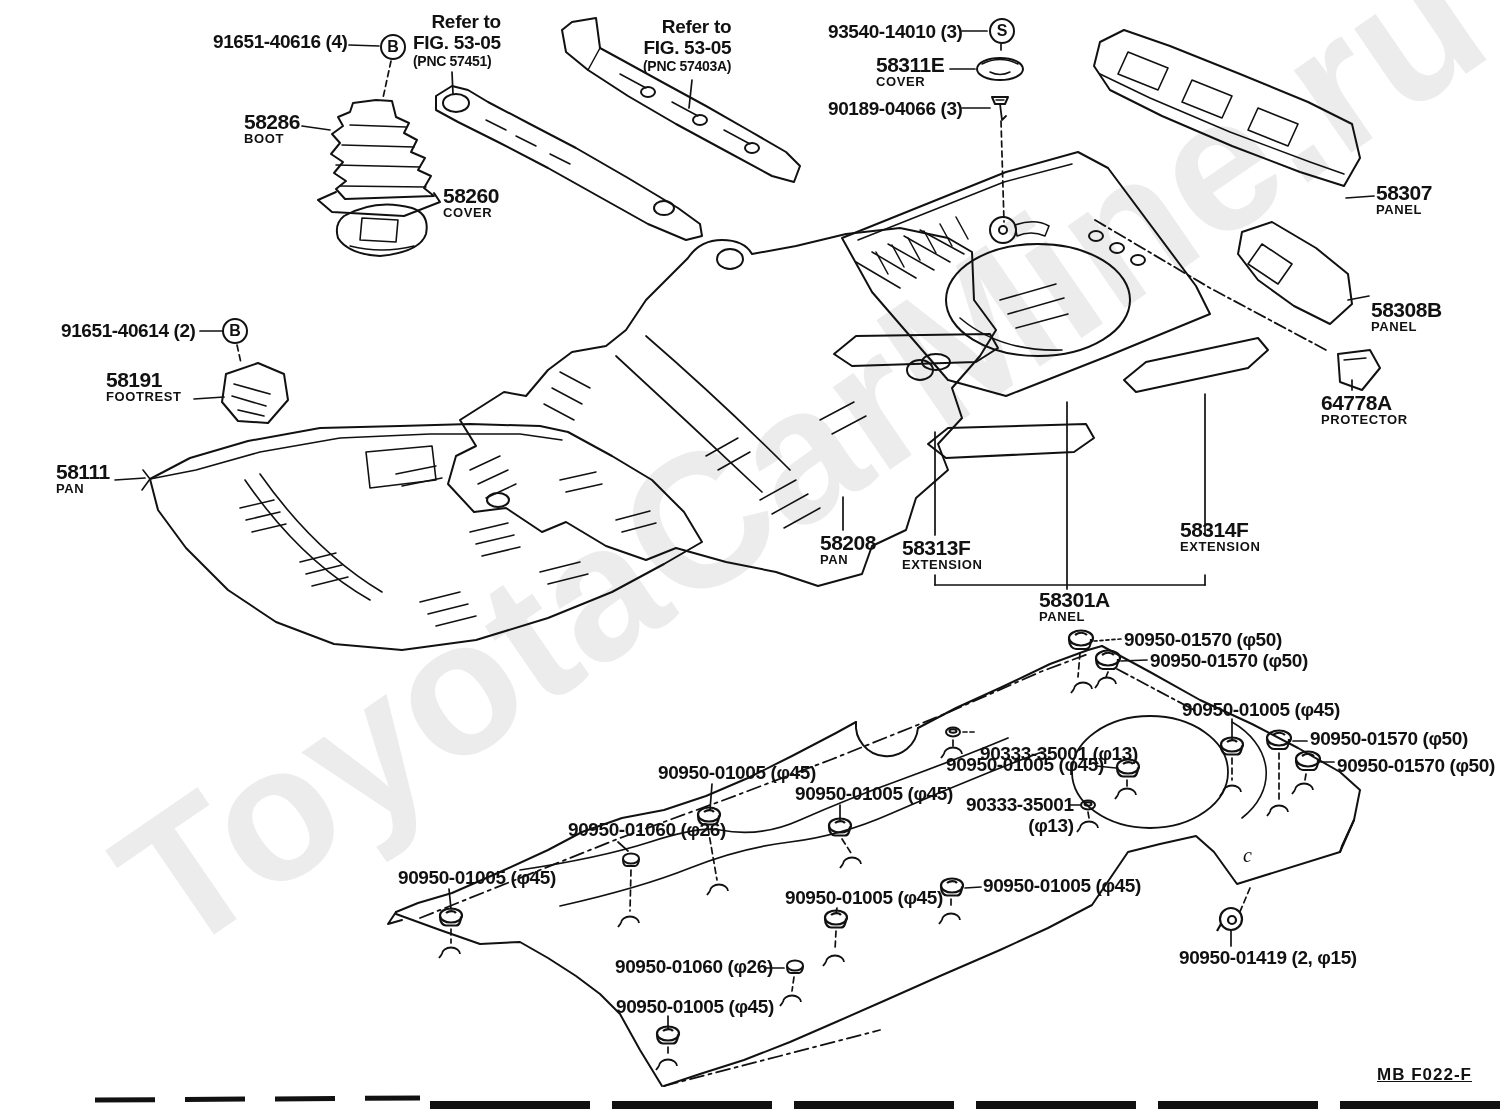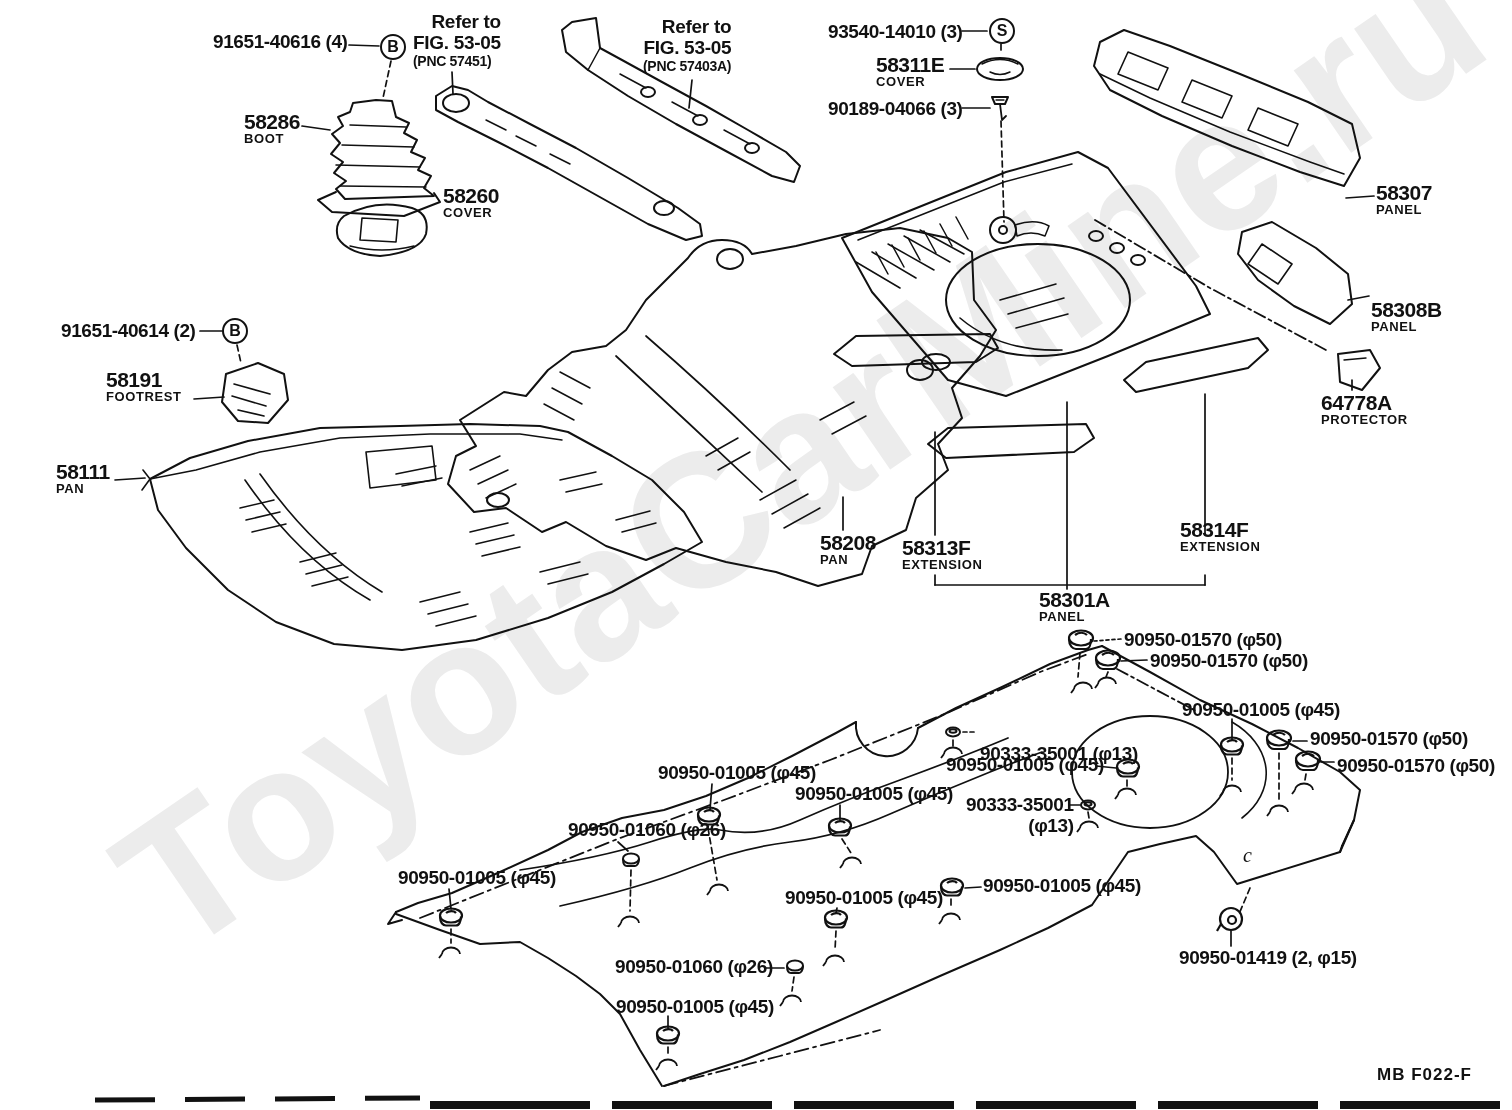--- a/index.html
+++ b/index.html
@@ -14,21 +14,21 @@
   .part{position:absolute;z-index:2;white-space:nowrap;}
   .part .num{display:block;font:bold 21px/1.0 "Liberation Sans",sans-serif;letter-spacing:-0.5px;}
   .part .sub{display:block;font:bold 13px/1.1 "Liberation Sans",sans-serif;letter-spacing:0.6px;}
   .ref{position:absolute;z-index:2;white-space:nowrap;}
   .ref .r1,.ref .r2{display:block;font:bold 19px/1.08 "Liberation Sans",sans-serif;letter-spacing:-0.3px;text-align:right;}
   .ref .pnc{display:block;font:bold 14px/1.15 "Liberation Sans",sans-serif;letter-spacing:-0.3px;}
   .marker{position:absolute;z-index:2;width:22px;height:22px;border:2.5px solid #111;border-radius:50%;
           font:bold 16px/22px "Liberation Sans",sans-serif;text-align:center;background:#fff;}
   .twoline .l2{display:block;text-align:right;}
   .bodyletter{position:absolute;z-index:2;font:italic 20px/1 "Liberation Serif",serif;}
-  .figcode{position:absolute;z-index:2;font:bold 17px/1 "Liberation Sans",sans-serif;letter-spacing:1px;}
+  .figcode{position:absolute;z-index:2;font:bold 17px/1 "Liberation Sans",sans-serif;letter-spacing:1px;text-decoration:underline;}
 </style>
 </head>
 <body>
 
 <div class="stage">
 
   <div class="watermark">ToyotaCarMine.ru</div>
 
   <svg class="art" width="1512" height="1110" viewBox="0 0 1512 1110">
     <defs>

